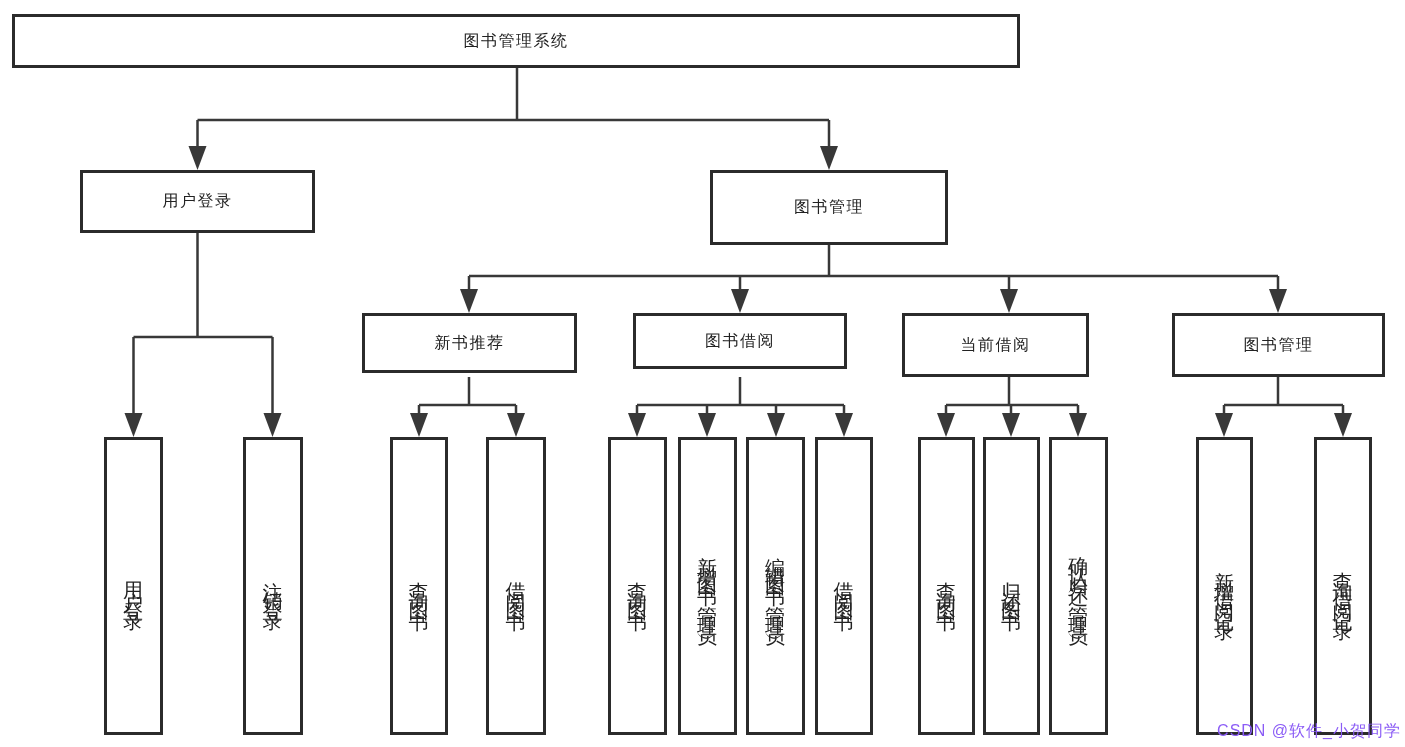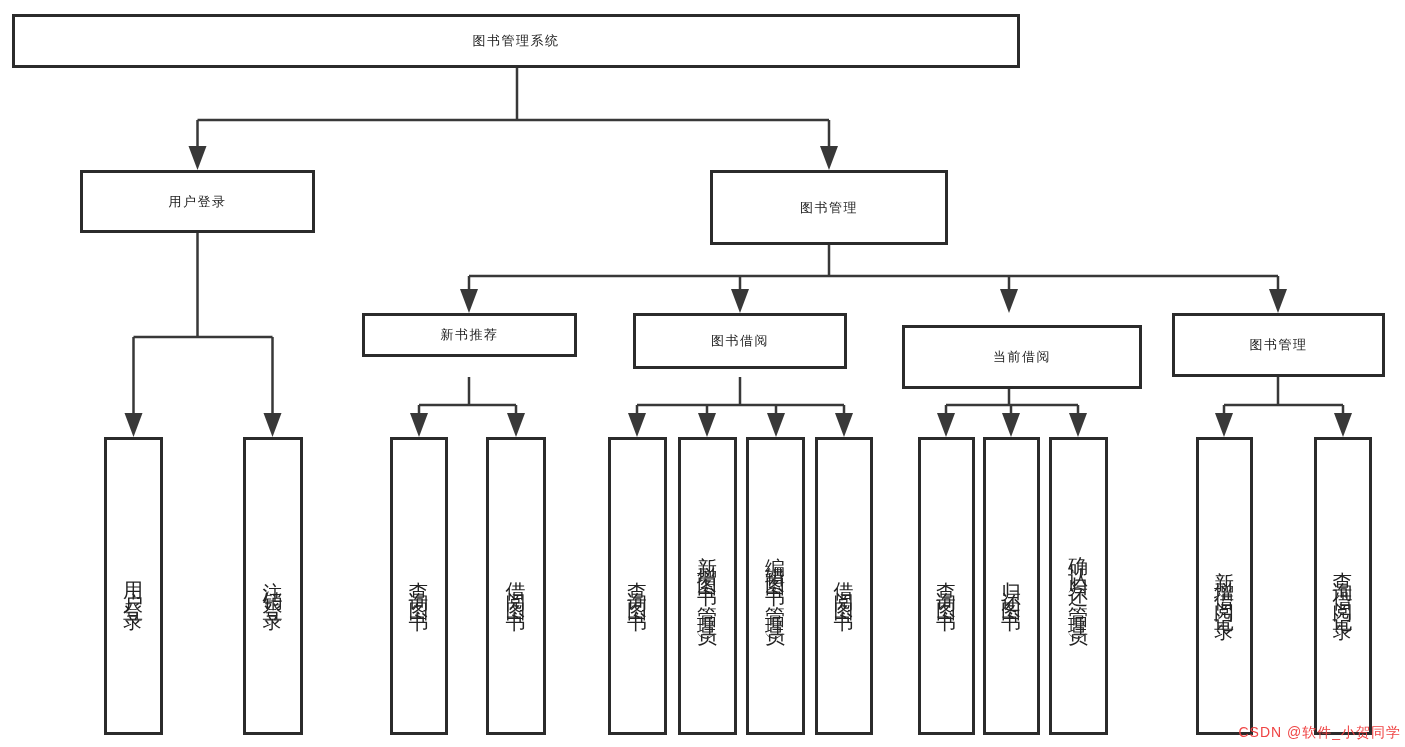--- a/index.html
+++ b/index.html
@@ -19,40 +19,40 @@
   .box {
     position: absolute;
     box-sizing: border-box;
     background: #ffffff;
     border: 3px solid #2b2b2b;
     display: flex;
     align-items: center;
     justify-content: center;
   }
   .hlabel {
-    font-size: 13px;
+    font-size: 16px;
     color: #222222;
     letter-spacing: 1.5px;
     white-space: nowrap;
   }
   .vlabel {
     writing-mode: vertical-rl;
     text-orientation: mixed;
     font-size: 20px;
     color: #222222;
     letter-spacing: 10px;
     line-height: 1;
     white-space: nowrap;
   }
   .watermark {
     position: absolute;
     right: 4px;
     bottom: 5px;
-    font-size: 14px;
-    color: #ef4444;
+    font-size: 16px;
+    color: #8b5cf6;
     letter-spacing: 1px;
     z-index: 10;
     white-space: nowrap;
   }
 </style>
 </head>
 <body>
 
 <div id="canvas">
 
@@ -100,27 +100,27 @@
     <span class="hlabel">图书管理系统</span>
   </div>
 
   <div class="box" style="left:80px; top:170px; width:235px; height:63px">
     <span class="hlabel">用户登录</span>
   </div>
   <div class="box" style="left:710px; top:170px; width:238px; height:75px">
     <span class="hlabel">图书管理</span>
   </div>
 
-  <div class="box" style="left:362px; top:313px; width:215px; height:44px">
+  <div class="box" style="left:362px; top:313px; width:215px; height:60px">
     <span class="hlabel">新书推荐</span>
   </div>
   <div class="box" style="left:633px; top:313px; width:214px; height:56px">
     <span class="hlabel">图书借阅</span>
   </div>
-  <div class="box" style="left:902px; top:325px; width:240px; height:64px">
+  <div class="box" style="left:902px; top:313px; width:187px; height:64px">
     <span class="hlabel">当前借阅</span>
   </div>
   <div class="box" style="left:1172px; top:313px; width:213px; height:64px">
     <span class="hlabel">图书管理</span>
   </div>
 
   <div class="box" style="left:104px; top:437px; width:59px; height:298px">
     <span class="vlabel">用户登录</span>
   </div>
   <div class="box" style="left:243px; top:437px; width:60px; height:298px">

